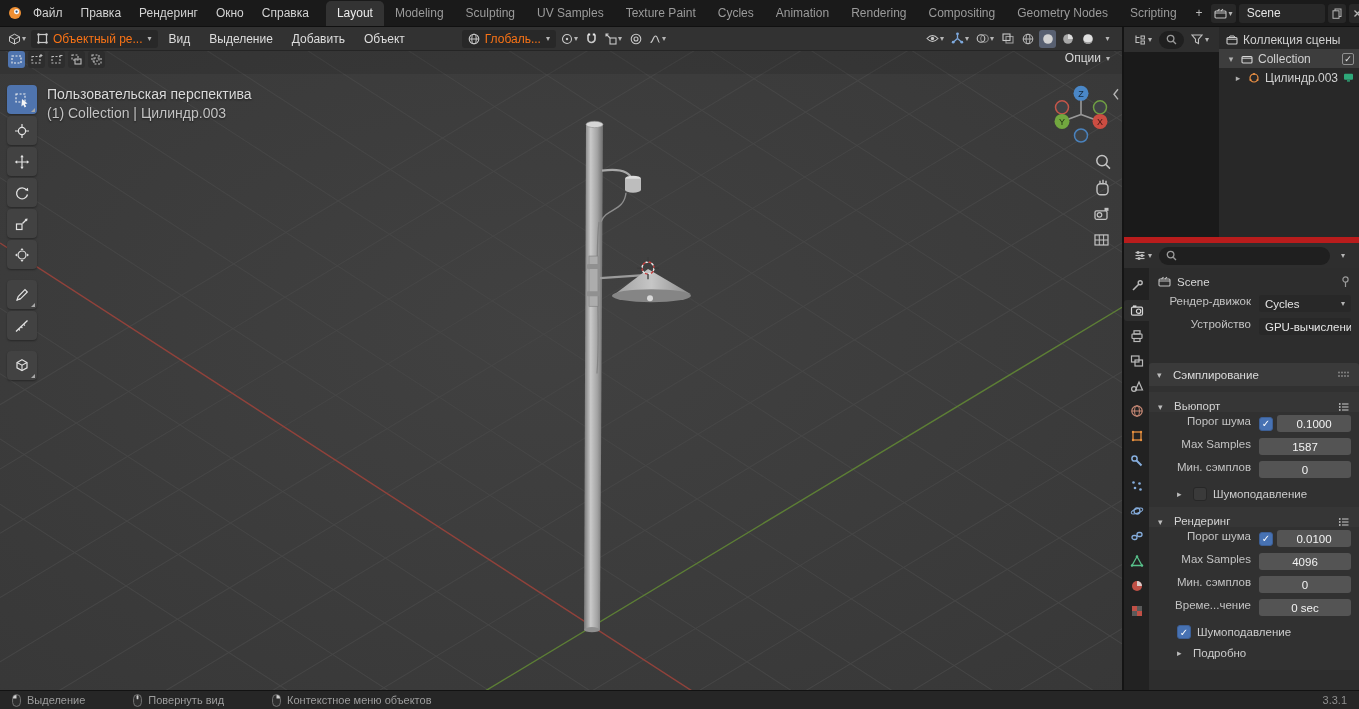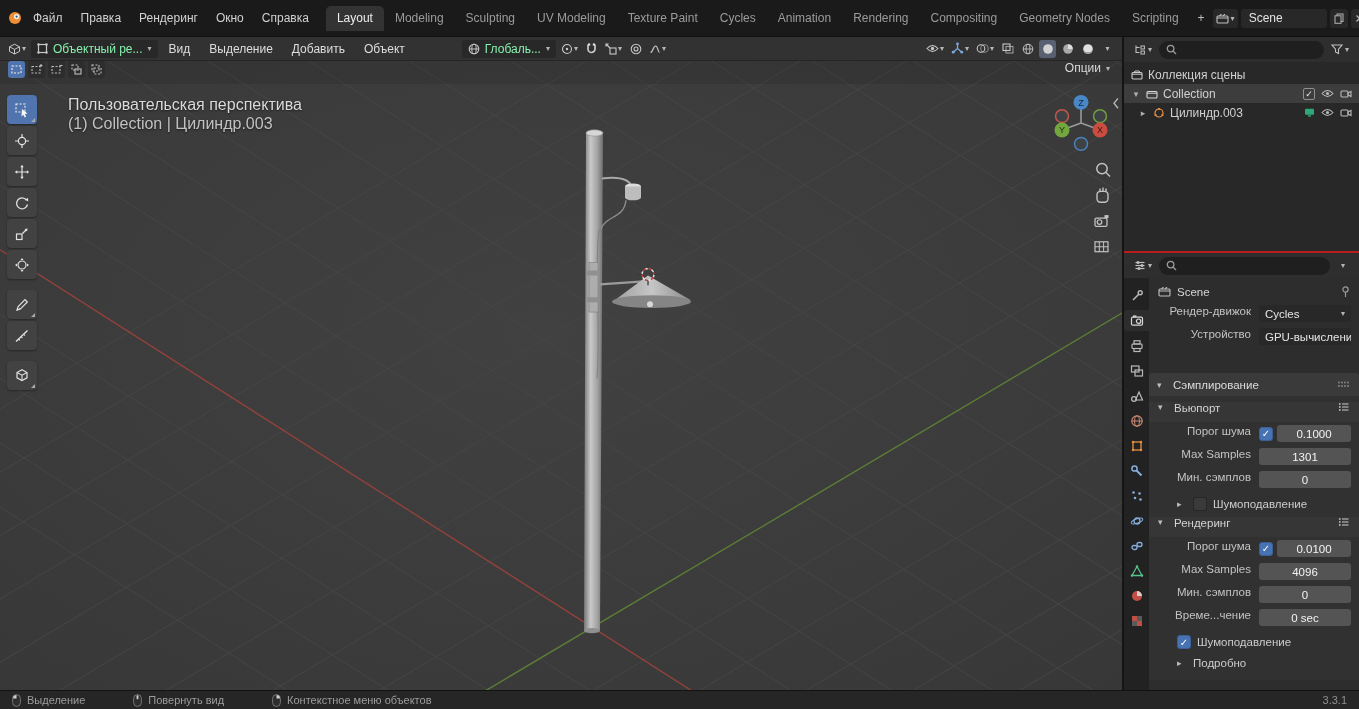--- a/index.html
+++ b/index.html
@@ -4,60 +4,60 @@
 <style>
   *{margin:0;padding:0;box-sizing:border-box;user-select:none}
   html,body{width:1359px;height:709px;overflow:hidden}
   body{background:#1a1a1a;font-family:"Liberation Sans",sans-serif;font-size:12px;color:#c9c9c9}
   svg{display:block}
   svg text{font-family:"Liberation Sans",sans-serif}
   .flex{flex:1}
   .app{width:1359px;height:709px;display:flex;flex-direction:column}
 
   
-  .topbar{height:37px;display:flex;align-items:stretch;background:#1a1a1a;border-bottom:1px solid #101010;padding-left:6px}
+  .topbar{height:27px;display:flex;align-items:stretch;background:#1a1a1a;border-bottom:1px solid #101010;padding-left:6px}
   .logo{width:26px;display:flex;align-items:center;justify-content:center}
   .menus{display:flex}
   .menu{display:flex;align-items:center;padding:0 9px;color:#d2d2d2}
   .tabs{display:flex;align-items:center;margin-left:8px}
   .tab{padding:5px 11px 6px;color:#9b9b9b;border-radius:5px 5px 0 0;white-space:nowrap}
   .tab.active{background:#333333;color:#ededed}
   .tab.add{color:#bdbdbd;padding:5px 8px 6px}
   .topbar-right{margin-left:auto;display:flex;align-items:center;gap:3px;padding-right:8px}
   .icon-btn{height:19px;min-width:18px;background:#282828;border-radius:3px;display:flex;align-items:center;justify-content:center;padding:0 3px;gap:2px}
   .sel-field{height:19px;background:#282828;border-radius:3px;padding:0 8px;display:flex;align-items:center;min-width:86px;color:#e3e3e3}
   .caret{font-size:0}
   .caret::after{content:"▾";font-size:8px;color:#b5b5b5}
 
   
   .main{flex:1;display:flex;min-height:0}
   .viewport{position:relative;flex:1;background:#3b3b3b;overflow:hidden}
   .vp-svg{position:absolute;inset:0;width:100%;height:100%;z-index:0}
   .vp-header{position:relative;z-index:2;height:24px;background:#323232;border-bottom:1px solid #252525;display:flex;align-items:center;padding:0 6px;gap:3px}
   .vph-menu{padding:8px 8px;color:#dedede;height:100%;display:flex;align-items:center}
-  .dd{background:#282828;border-radius:3px;height:18px;display:flex;align-items:center;gap:5px;padding:0 6px;color:#86efac;white-space:nowrap}
+  .dd{background:#282828;border-radius:3px;height:18px;display:flex;align-items:center;gap:5px;padding:0 6px;color:#f97316;white-space:nowrap}
   .hdr-ic{height:18px;min-width:17px;display:flex;align-items:center;justify-content:center;gap:1px;padding:0 2px;border-radius:3px}
   .hdr-ic.active{background:#586071}
   .tool-settings{position:relative;z-index:2;height:23px;display:flex;align-items:flex-start;gap:3px;padding:0 8px;background:rgba(20,20,20,.12)}
   .selmode{width:17px;height:17px;border-radius:3px;background:#2d2d2d;display:flex;align-items:center;justify-content:center}
   .selmode.active{background:#4f74ae}
   .options-btn{margin-left:auto;display:flex;align-items:center;gap:5px;color:#d8d8d8;padding:0 4px}
-  .vp-text{position:absolute;z-index:2;left:68px;top:58px;font-size:16px;line-height:19px;color:#dadada;text-shadow:0 1px 2px rgba(0,0,0,.55)}
+  .vp-text{position:absolute;z-index:2;left:47px;top:58px;font-size:14px;line-height:19px;color:#dadada;text-shadow:0 1px 2px rgba(0,0,0,.55)}
   .vp-text .sub{color:#c2c2c2}
   .toolbar{position:absolute;z-index:2;left:7px;top:58px;display:flex;flex-direction:column;gap:2px}
   .tool{width:30px;height:29px;background:#424242;border-radius:4px;display:flex;align-items:center;justify-content:center;position:relative;box-shadow:0 1px 2px rgba(0,0,0,.35)}
   .tool.active{background:#4f74ae}
   .tool .corner{position:absolute;right:2px;bottom:2px;width:0;height:0;border-left:4px solid transparent;border-bottom:4px solid #a8a8a8}
   .tgap{height:7px}
 
   
   .right{width:237px;display:flex;flex-direction:column;border-left:2px solid #141414;min-height:0}
   .ed-header{height:25px;background:#2e2e2e;display:flex;align-items:center;gap:4px;padding:0 7px;flex:none}
   .search{flex:1;height:18px;background:#1f1f1f;border-radius:9px;display:flex;align-items:center;gap:4px;padding:0 7px}
-  .outliner{height:216px;display:flex;flex-direction:column;border-bottom:2px solid #b91c1c}
+  .outliner{height:216px;display:flex;flex-direction:row;border-bottom:6px solid #b91c1c}
   .outl-body{flex:1;background:#282828;padding-top:3px}
   .orow{height:19px;display:flex;align-items:center;gap:5px;padding:0 7px;color:#d0d0d0;white-space:nowrap}
   .orow.selected{background:#3d3d3d}
   .orow .right-icons{margin-left:auto;display:flex;align-items:center;gap:6px}
   .disc{width:10px;text-align:center;font-size:0}
   .disc.open::after{content:"▾";font-size:9px;color:#b0b0b0}
   .disc.closed::after{content:"▸";font-size:9px;color:#b0b0b0}
   .cb-o{width:12px;height:12px;border:1px solid #8f8f8f;border-radius:2px;display:flex;align-items:center;justify-content:center}
   .cb-o::after{content:"✓";font-size:9px;color:#e8e8e8}
 
@@ -72,21 +72,21 @@
   .plabel{width:110px;text-align:right;padding-right:8px;color:#c3c3c3;white-space:nowrap;overflow:hidden}
   .widget{flex:1;display:flex;align-items:center;gap:4px;min-width:0}
   .dropdown{flex:1;height:17px;background:#282828;border-radius:3px;display:flex;align-items:center;gap:4px;padding:0 6px;color:#e4e4e4;white-space:nowrap;overflow:hidden}
   .dropdown .caret{margin-left:auto}
   .numfield{flex:1;height:17px;background:#545454;border-radius:3px;display:flex;align-items:center;justify-content:center;color:#f3f3f3}
   .cb{width:14px;height:14px;border-radius:3px;background:#3a3a3a;border:1px solid #272727;flex:none;display:flex;align-items:center;justify-content:center}
   .cb.checked{background:#4772b3;border-color:#3c5f96}
   .cb.checked::after{content:"✓";font-size:10px;color:#fff}
   .panel-header{height:23px;background:#3a3a3a;border-radius:3px 3px 0 0;display:flex;align-items:center;gap:6px;padding:0 8px;margin-top:24px;color:#dcdcdc}
   .panel-body{background:#313131;padding:3px 0 6px}
-  .subpanel-header{height:20px;background:#363636;display:flex;align-items:flex-start;gap:6px;padding:0 9px;margin:3px 0 3px;color:#d3d3d3}
+  .subpanel-header{height:20px;background:#363636;display:flex;align-items:flex-end;gap:6px;padding:0 9px;margin:3px 0 3px;color:#d3d3d3}
   .carety,.caretr{width:10px;font-size:0}
   .carety::after{content:"▾";font-size:9px;color:#bcbcbc}
   .caretr::after{content:"▸";font-size:9px;color:#bcbcbc}
   .toggle-row{height:20px;display:flex;align-items:center;gap:6px;padding-left:28px;color:#cccccc;margin-bottom:1px}
 
   
   .statusbar{height:19px;background:#262626;border-top:1px solid #121212;display:flex;align-items:center;gap:48px;padding:0 12px;font-size:11px;color:#9d9d9d}
   .sb-item{display:flex;align-items:center;gap:6px}
   .version{margin-left:auto;color:#8f8f8f}
 </style>
@@ -107,21 +107,21 @@
       <span class="menu">Файл</span>
       <span class="menu">Правка</span>
       <span class="menu">Рендеринг</span>
       <span class="menu">Окно</span>
       <span class="menu">Справка</span>
     </nav>
     <div class="tabs">
       <span class="tab active">Layout</span>
       <span class="tab">Modeling</span>
       <span class="tab">Sculpting</span>
-      <span class="tab">UV Modeling</span>
+      <span class="tab">UV Samples</span>
       <span class="tab">Texture Paint</span>
       <span class="tab">Cycles</span>
       <span class="tab">Animation</span>
       <span class="tab">Rendering</span>
       <span class="tab">Compositing</span>
       <span class="tab">Geometry Nodes</span>
       <span class="tab">Scripting</span>
       <span class="tab add">+</span>
     </div>
     <div class="topbar-right">
@@ -786,21 +786,21 @@
                   <span class="cb checked"></span>
                   <div class="numfield">
                       <span>0.1000</span>
                     </div>
                 </div>
               </div>
               <div class="prow">
                 <span class="plabel">Max Samples</span>
                 <div class="widget">
                     <div class="numfield">
-                      <span>1301</span>
+                      <span>1587</span>
                     </div>
                   </div>
               </div>
               <div class="prow">
                 <span class="plabel">Мин. сэмплов</span>
                 <div class="widget">
                     <div class="numfield">
                       <span>0</span>
                     </div>
                   </div>

